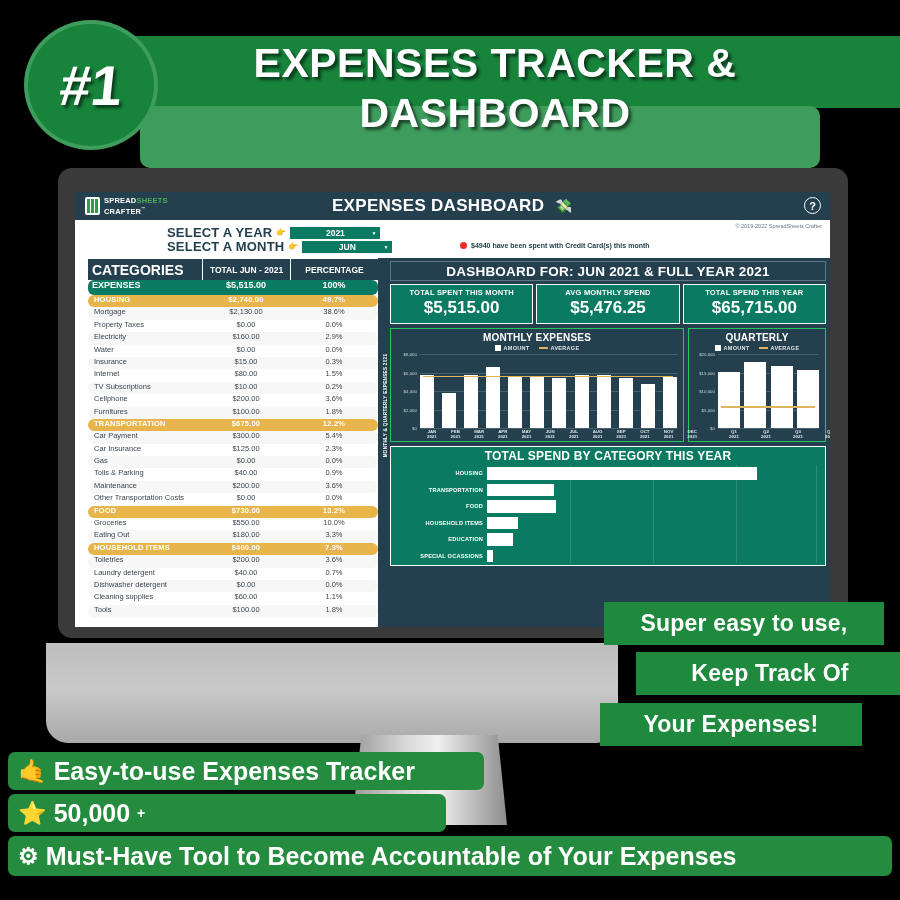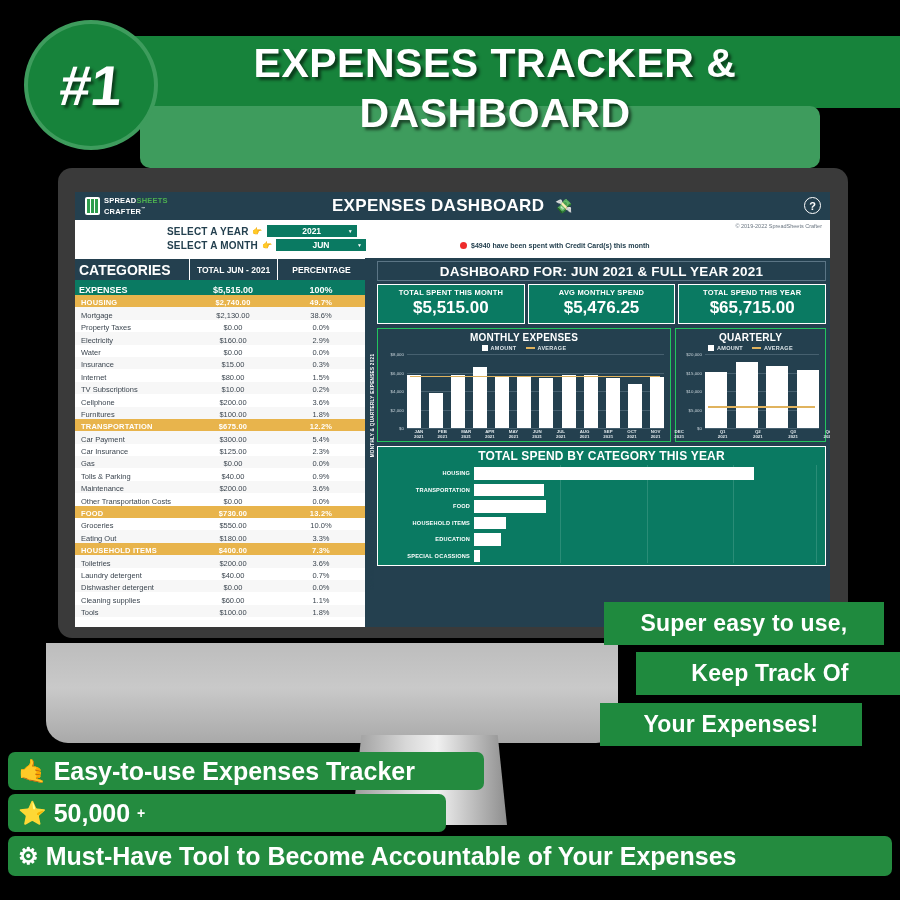--- a/index.html
+++ b/index.html
@@ -102,47 +102,47 @@
   }
 
   
   .sel-zone { height: 38px; background: #ffffff; position: relative; }
   .copyright {
     position: absolute; right: 8px; top: 3px; font-size: 5.5px; color: #6a7580;
   }
   .sel-row { position: absolute; display: flex; align-items: center; gap: 4px; }
   .sel-row.r1 { left: 92px; top: 5px; }
   .sel-row.r2 { left: 92px; top: 19px; justify-content: center; }
-  .sel-lab { font-size: 10px; font-weight: bold; color: #24404f; letter-spacing: .2px; }
+  .sel-lab { font-size: 13px; font-weight: bold; color: #24404f; letter-spacing: .2px; }
   .sel-point { font-size: 8px; }
   .sel-box {
     width: 90px; height: 12px; background: #0a7a62; color: #ffffff;
     font-size: 8.5px; font-weight: bold; display: flex; align-items: center;
     justify-content: center; position: relative;
   }
   .sel-box .caret { position: absolute; right: 4px; font-size: 5px; }
   .alert-note {
     position: absolute; left: 385px; top: 22px; display: flex; align-items: center; gap: 4px;
   }
   .alert-dot { width: 7px; height: 7px; border-radius: 50%; background: #ee2b2b; }
   .alert-text { font-size: 7px; font-weight: bold; color: #24404f; }
 
   
-  .sheet-body { display: flex; height: 369px; }
+  .sheet-body { display: flex; height: 369px; margin-left: 13px; }
 
   
   .left-pane { width: 290px; flex: none; background: #ffffff; }
   .tbl-head { display: flex; height: 22px; background: #24404f; border-top: 1px solid #fff; }
   .tbl-head .c1 { flex: 1 1 112px; padding-left: 4px; display:flex; align-items:center;
     font-size: 14px; font-weight: bold; color: #ffffff; }
   .tbl-head .c2, .tbl-head .c3 {
     flex: 0 0 88px; display:flex; align-items:center; justify-content:center;
     font-size: 8.5px; font-weight: bold; color: #ffffff; border-left: 1px solid #ffffff;
   }
-  .row { display: flex; height: 12.4px; align-items: flex-end; font-size: 7.5px; }
+  .row { display: flex; height: 12.4px; align-items: flex-start; font-size: 7.5px; border-radius: 6px; }
   .row .c1 { flex: 1 1 112px; padding-left: 6px; }
   .row .c2 { flex: 0 0 88px; text-align: center; }
   .row .c3 { flex: 0 0 88px; text-align: center; }
   .row.total { background: #0a7a62; color: #ffffff; font-weight: bold; height: 15px; font-size: 9px; }
   .row.total .c1 { padding-left: 4px; }
   .row.group { background: #e8b44c; color: #ffffff; font-weight: bold; font-size: 7.5px; letter-spacing: .2px; }
   .row.item { color: #3c4650; background: #ffffff; }
   .row.item:nth-child(even) { background: #f7f7f7; }
 
   

